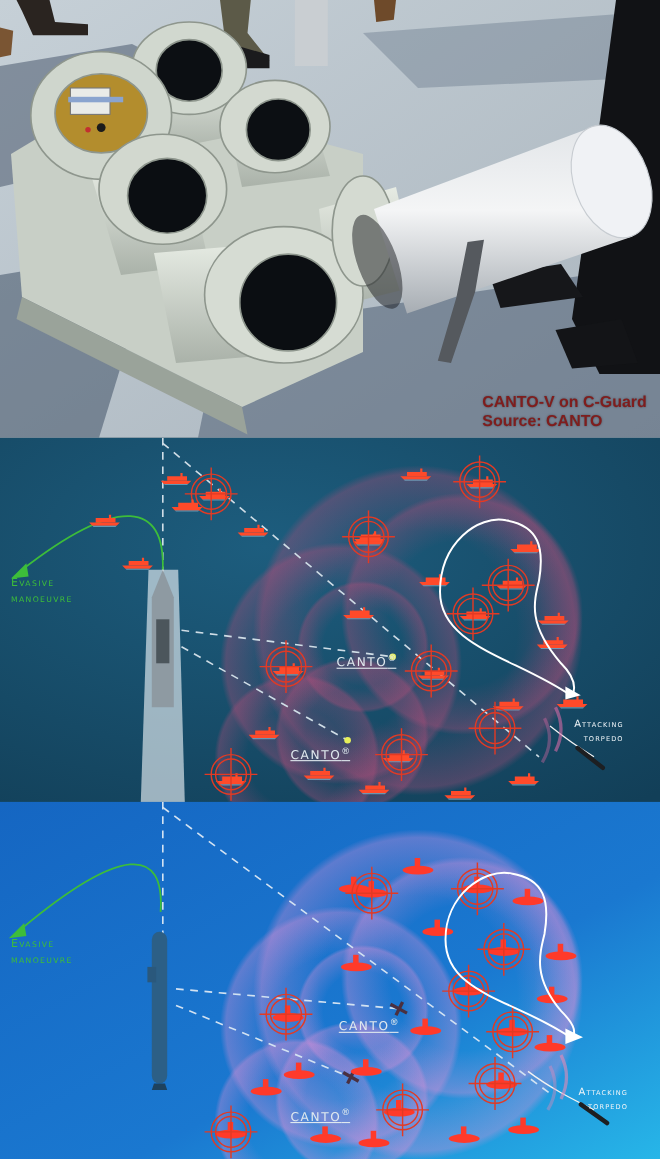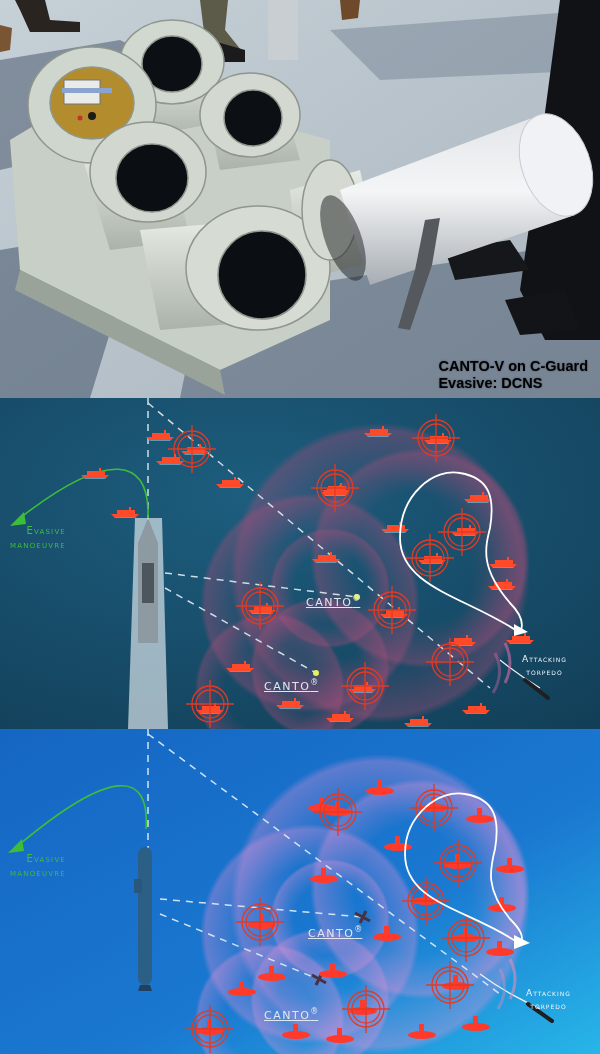--- a/index.html
+++ b/index.html
@@ -2,26 +2,26 @@
 <html><head>
 <meta charset="utf-8">
 <style>
   html, body { margin:0; padding:0; }
   body { width:600px; height:1054px; overflow:hidden; background:#000; font-family:"DejaVu Sans", sans-serif; }
   .panel { position:absolute; left:0; width:600px; overflow:hidden; }
   #photo { top:0; height:398px; background:#b9c3cb; }
   #ship-diagram { top:398px; height:331px; background:#164f6c; }
   #sub-diagram { top:729px; height:325px; background:#1769c4; }
   svg { position:absolute; left:0; top:0; display:block; }
-  .caption { position:absolute; right:12px; top:358px; color:#000000; font-family:"Liberation Sans", sans-serif; font-weight:bold; font-size:14.5px; line-height:17px; text-shadow:0 0 2px rgba(0,0,0,.4); }
+  .caption { position:absolute; right:12px; top:358px; color:#7f1d1d; font-family:"Liberation Sans", sans-serif; font-weight:bold; font-size:14.5px; line-height:17px; text-shadow:0 0 2px rgba(0,0,0,.4); }
   .caption div { white-space:nowrap; }
-  .label-evasive { position:absolute; color:#3dbd3a; font-family:"DejaVu Sans", sans-serif; font-size:10px; letter-spacing:1.2px; text-align:right; line-height:14px; }
+  .label-evasive { position:absolute; color:#3dbd3a; font-family:"DejaVu Sans", sans-serif; font-size:10px; letter-spacing:1.2px; text-align:left; line-height:14px; }
   .label-canto { position:absolute; color:#dfe8ee; font-family:"DejaVu Sans", sans-serif; font-size:11px; letter-spacing:1.5px; white-space:nowrap;text-decoration:underline; }
   .label-canto sup { font-size:8px; letter-spacing:0; }
-  .label-attack { position:absolute; color:#eef4f8; font-family:"DejaVu Sans", sans-serif; font-size:9px; letter-spacing:1px; text-align:center; line-height:13px; white-space:nowrap; }
+  .label-attack { position:absolute; color:#eef4f8; font-family:"DejaVu Sans", sans-serif; font-size:9px; letter-spacing:1px; text-align:right; line-height:13px; white-space:nowrap; }
 </style>
 </head>
 <body>
 
 <div class="panel" id="photo">
   <svg width="600" height="398" viewBox="0 0 600 398">
     <defs>
       <linearGradient id="deckG" x1="0" y1="0" x2="1" y2="1">
         <stop offset="0" stop-color="#c6d0d7"></stop>
           <stop offset="1" stop-color="#a9b4bd"></stop>
@@ -84,21 +84,21 @@
     <circle cx="80" cy="118" r="2.5" fill="#c23030"></circle>
 
     <path d="M340 190 L540 115 L575 215 L370 285Z" fill="url(#canG)"></path>
     <ellipse cx="556" cy="165" rx="34" ry="53" transform="rotate(-20 556 165)" fill="#f0f2f5" stroke="#c7ccd1"></ellipse>
     <ellipse cx="343" cy="238" rx="18" ry="45" transform="rotate(-20 343 238)" fill="#1a1c1f" opacity=".5"></ellipse>
 
     <path d="M425 220 L440 218 L432 265 L410 330 L398 328 L415 270Z" fill="#55595e"></path>
   </svg>
   <div class="caption">
     <div>CANTO-V on C-Guard</div>
-    <div>Evasive: DCNS</div>
+    <div>Source: CANTO</div>
   </div>
 </div>
 
 <div class="panel" id="ship-diagram">
   <svg width="600" height="331" viewBox="0 0 600 331">
     <defs>
       <radialGradient id="seaA" cx=".4" cy=".3" r=".9">
         <stop offset="0" stop-color="#1d5d7e"></stop>
           <stop offset="1" stop-color="#123f58"></stop>
       </radialGradient>

